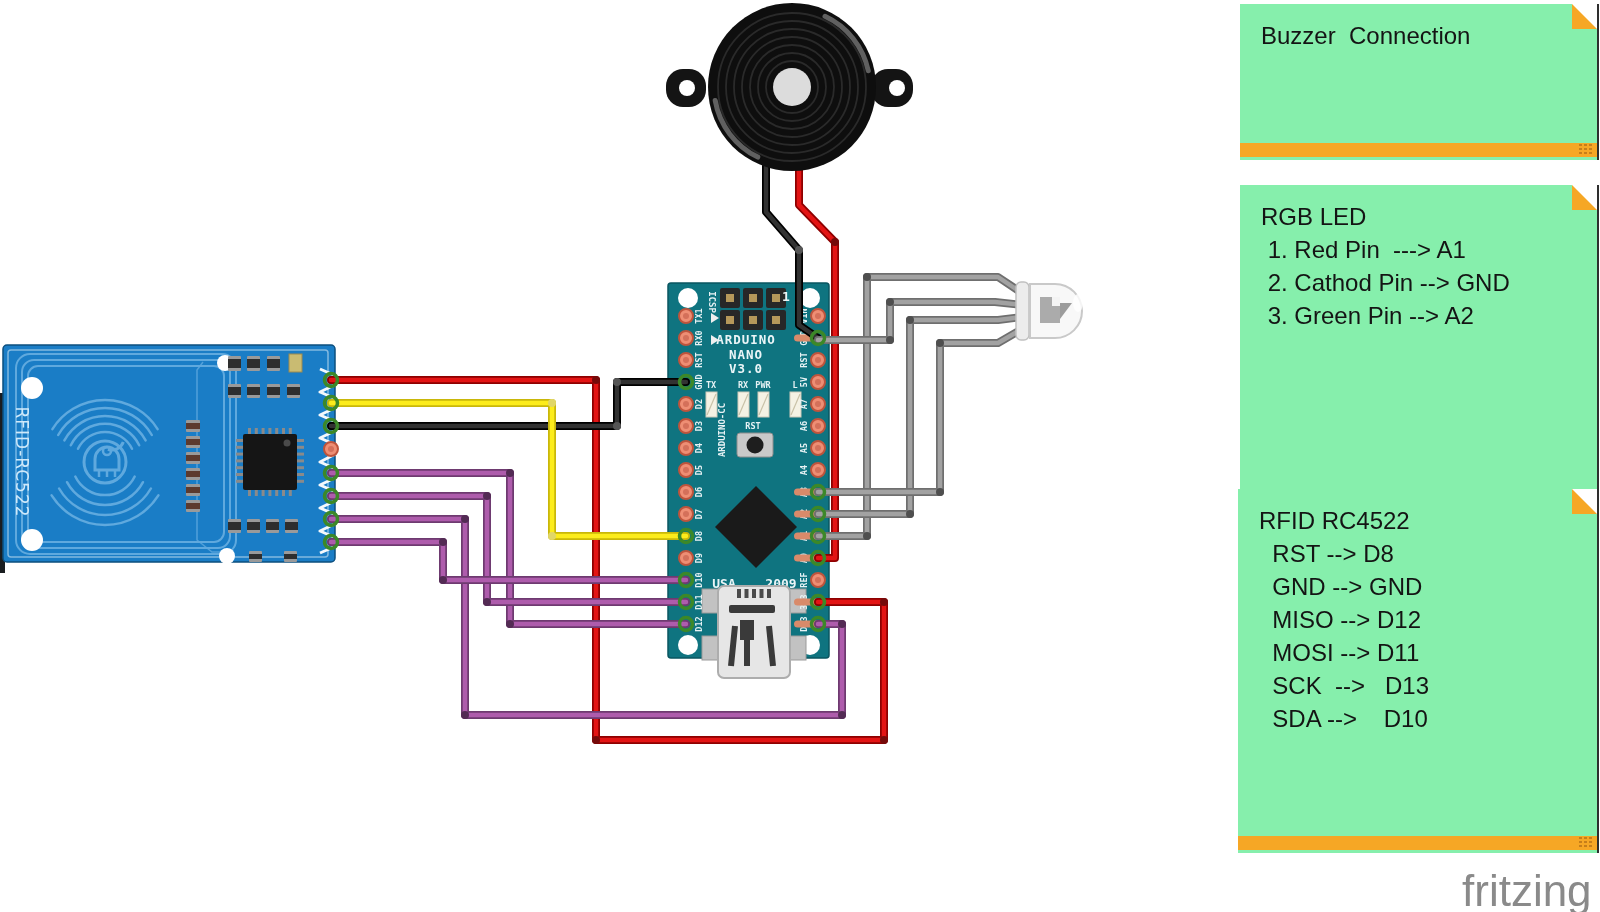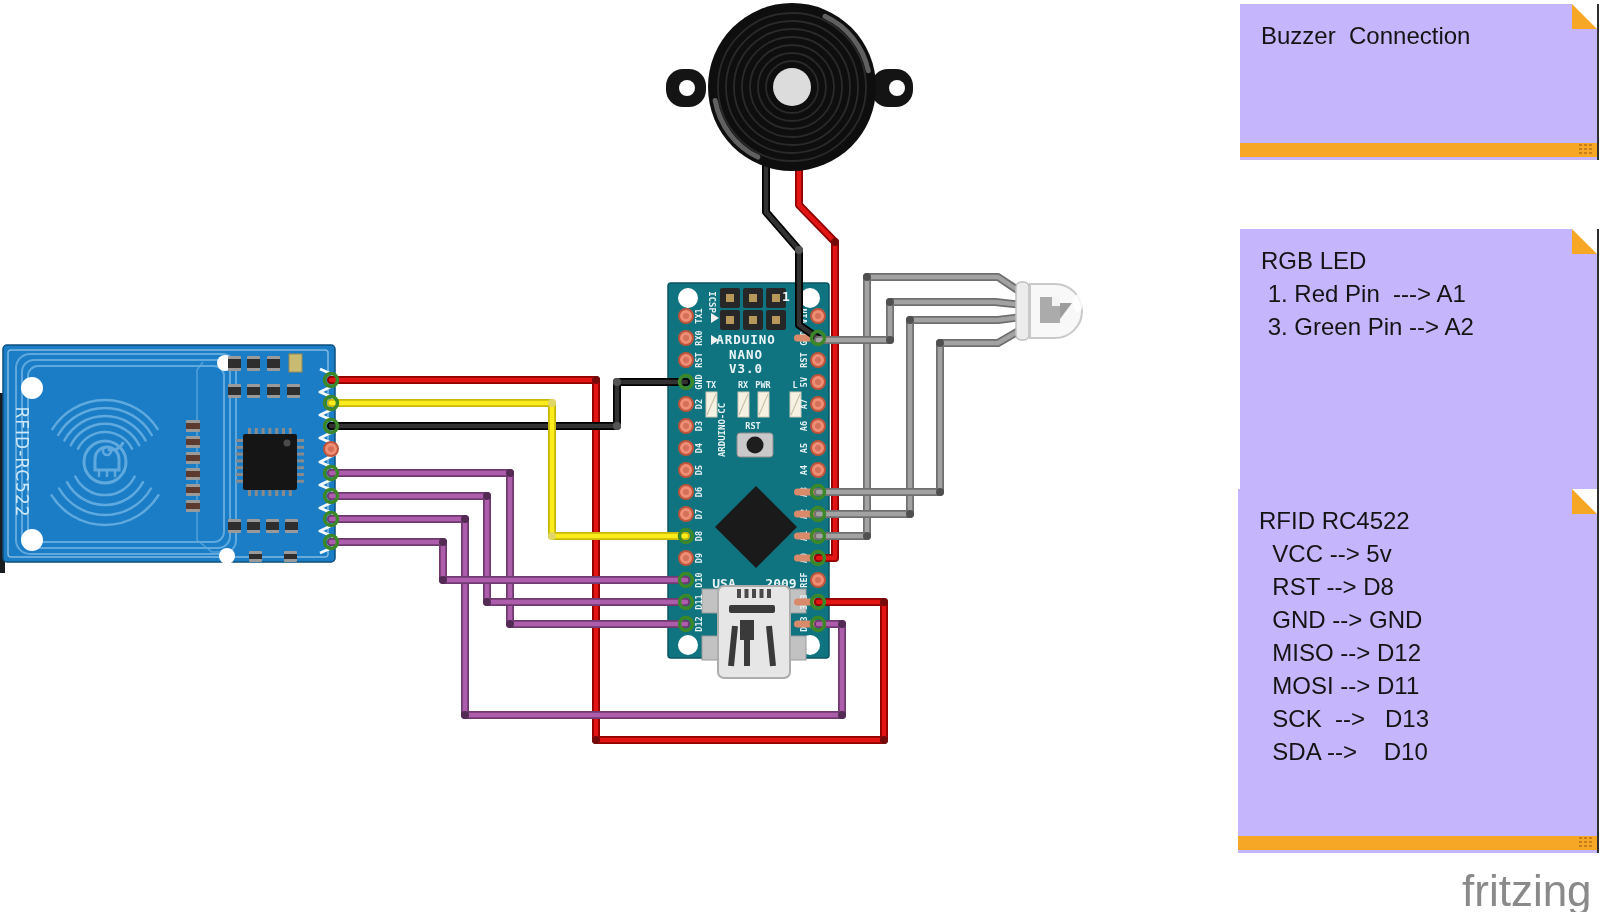--- a/index.html
+++ b/index.html
@@ -5,21 +5,21 @@
   html,body{margin:0;padding:0;background:#fff;}
   #stage{position:relative;width:1600px;height:912px;background:#ffffff;overflow:hidden;
          font-family:"Liberation Sans",sans-serif;}
   #circuit{position:absolute;left:0;top:0;}
   .pinlbl{font:bold 8.5px "DejaVu Sans Mono",monospace;fill:#E6F2F4;}
   .boardtxt{font:bold 12.5px "DejaVu Sans Mono",monospace;fill:#EAF5F7;letter-spacing:1px;}
   .boardtxt-sm{font:bold 9px "DejaVu Sans Mono",monospace;fill:#E6F2F4;}
   .boardtxt-tiny{font:bold 8.5px "DejaVu Sans Mono",monospace;fill:#E6F2F4;}
   .boardtxt-big{font:bold 13px "DejaVu Sans Mono",monospace;fill:#EAF5F7;}
   .rfidlbl{font:17px "DejaVu Sans",sans-serif;fill:#CFE9FA;letter-spacing:1px;}
-  .note{position:absolute;background:#c4b5fd;border-right:2px solid #2E2E2E;}
+  .note{position:absolute;background:#86efac;border-right:2px solid #2E2E2E;}
   .note-fold{position:absolute;top:0;right:0;width:0;height:0;
              border-left:25px solid #F6A725;border-top:25px solid #ffffff;}
   .note-bar{position:absolute;left:0;right:0;bottom:3px;height:14px;background:#F6A725;}
   .note-grip{position:absolute;right:3px;bottom:5px;width:16px;height:12px;
              background-image:radial-gradient(circle,#C67E1A 1.3px,transparent 1.5px);
              background-size:5px 4px;}
   .note-body{padding:15px 8px 0 21px;color:#141414;font-size:24px;line-height:33px;}
   .note-title,.note-line{white-space:pre;}
   #watermark{position:absolute;left:1462px;top:866px;font-size:44px;color:#8A8A8A;
              letter-spacing:0px;font-weight:500;}
@@ -453,36 +453,36 @@
 
   <div class="note" style="left:1240px;top:4px;width:357px;height:156px;">
     <div class="note-fold"></div>
     <div class="note-body">
       <div class="note-title">Buzzer  Connection</div>
       </div>
     <div class="note-bar"></div>
     <div class="note-grip"></div>
   </div>
 
-  <div class="note" style="left:1240px;top:185px;width:357px;height:350px;margin-top:44px;">
+  <div class="note" style="left:1240px;top:185px;width:357px;height:350px;">
     <div class="note-fold"></div>
     <div class="note-body">
       <div class="note-title">RGB LED</div>
     <div class="note-line"> 1. Red Pin  ---&gt; A1</div>
+        <div class="note-line"> 2. Cathod Pin --&gt; GND</div>
         <div class="note-line"> 3. Green Pin --&gt; A2</div>
       </div>
     <div class="note-bar"></div>
     <div class="note-grip"></div>
   </div>
 
   <div class="note" style="left:1238px;top:489px;width:359px;height:364px;">
     <div class="note-fold"></div>
     <div class="note-body">
       <div class="note-title">RFID RC4522</div>
-    <div class="note-line">  VCC --&gt; 5v</div>
         <div class="note-line">  RST --&gt; D8</div>
         <div class="note-line">  GND --&gt; GND</div>
         <div class="note-line">  MISO --&gt; D12</div>
         <div class="note-line">  MOSI --&gt; D11</div>
         <div class="note-line">  SCK  --&gt;   D13</div>
         <div class="note-line">  SDA --&gt;    D10</div>
       </div>
     <div class="note-bar"></div>
     <div class="note-grip"></div>
   </div>

